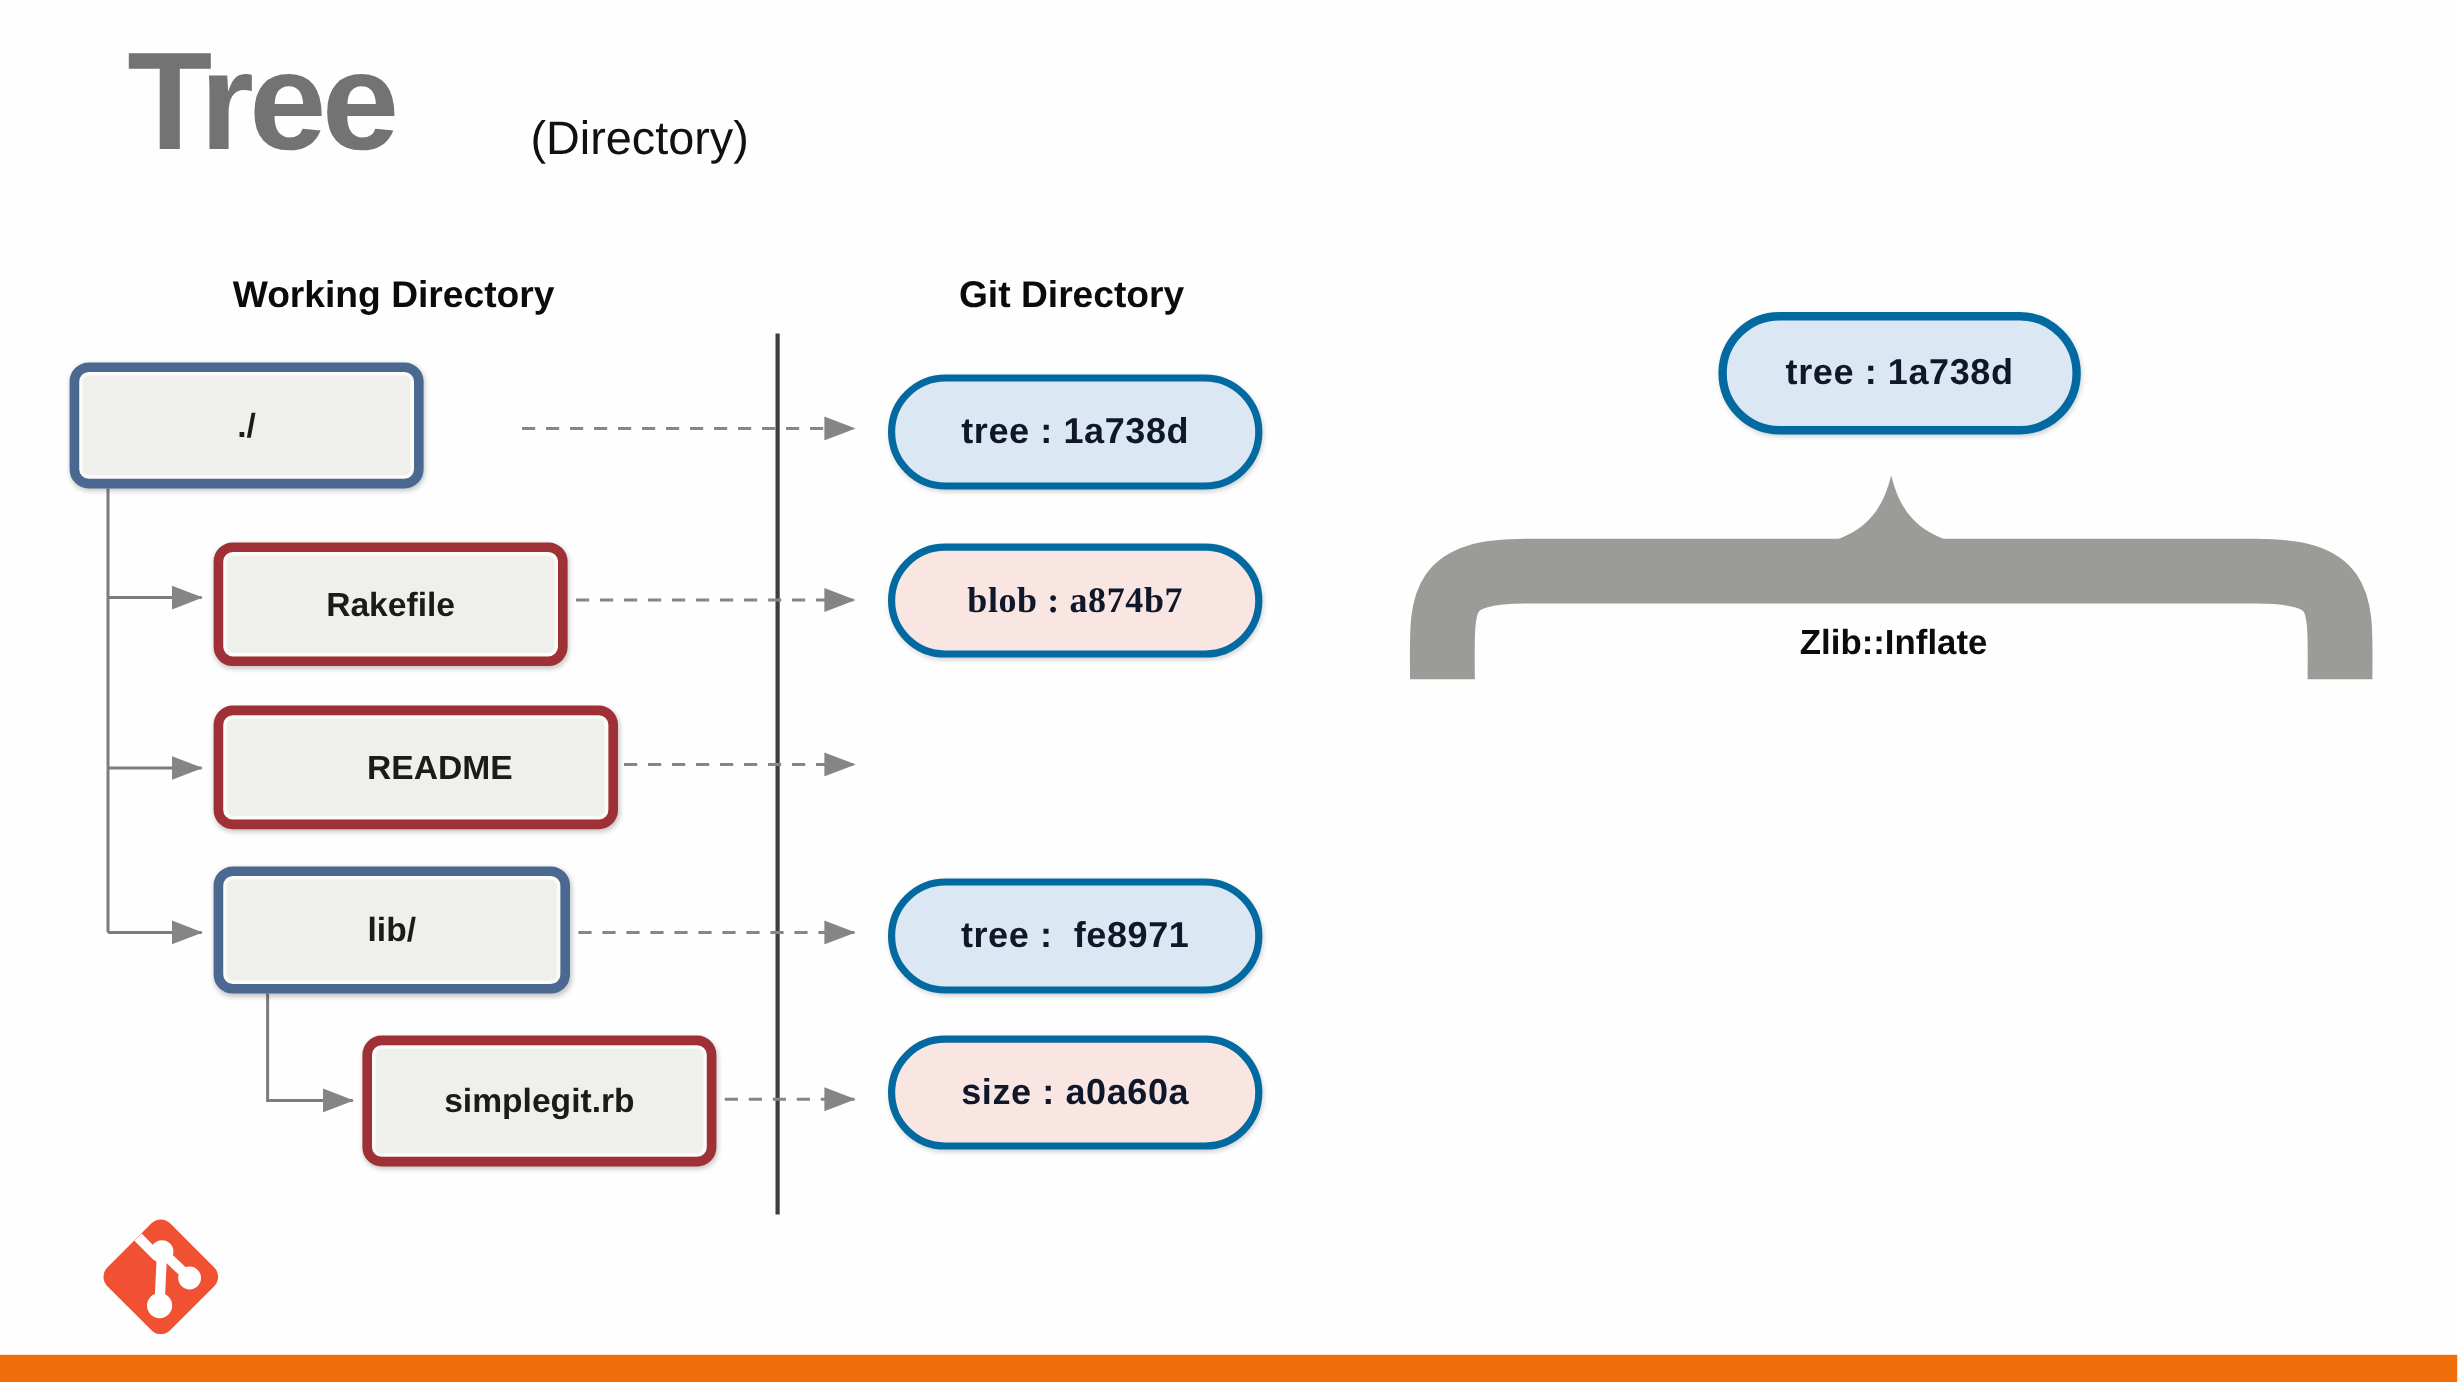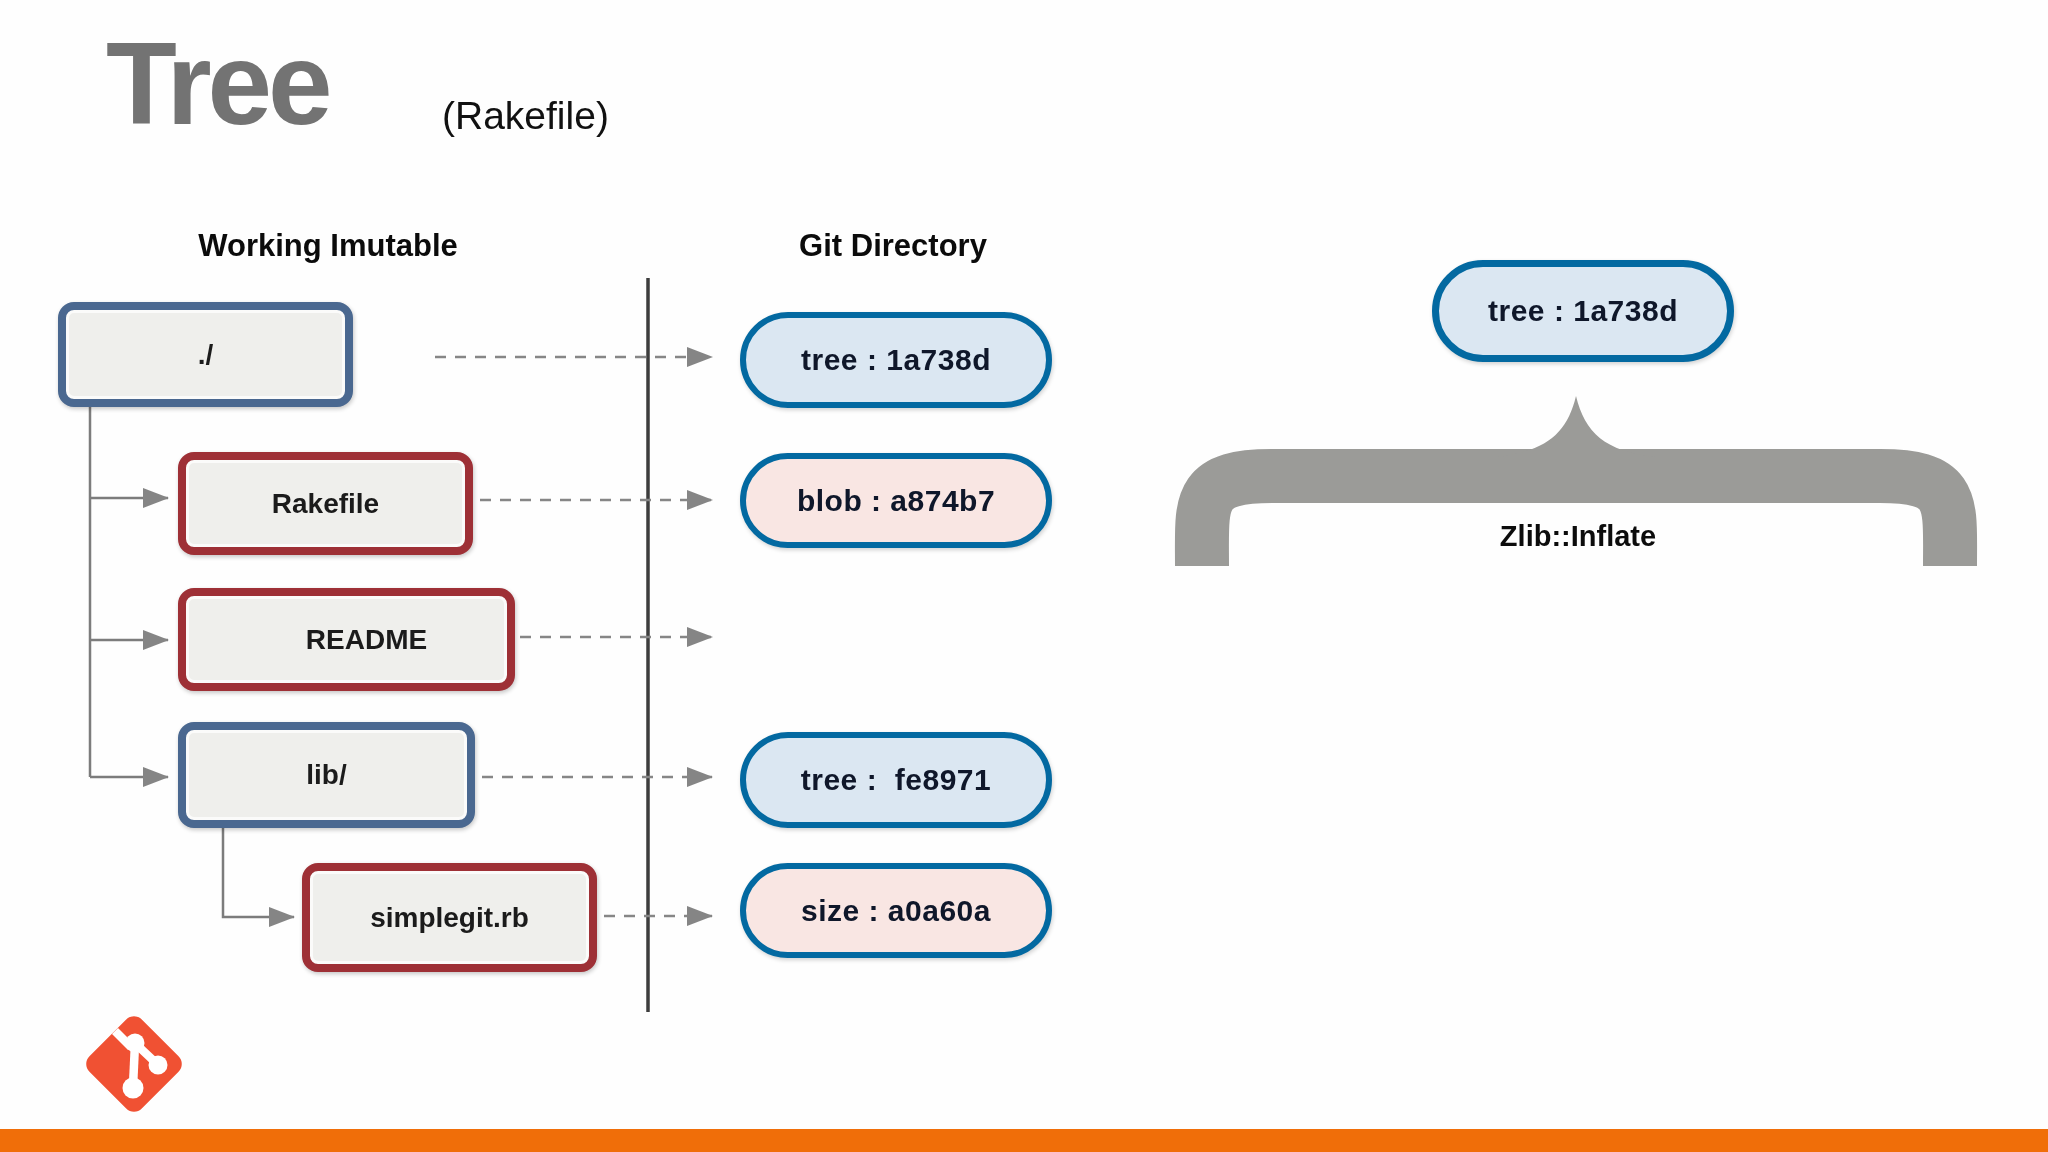--- a/index.html
+++ b/index.html
@@ -55,23 +55,23 @@
 
   
   #footer-bar{position:absolute;left:0;top:1129px;width:2048px;height:23px;background:#f06e09;}
 </style>
 </head>
 <body>
 
 <div id="slide">
 
   <div id="title">Tree</div>
-  <div id="subtitle">(Rakefile)</div>
+  <div id="subtitle">(Directory)</div>
 
-  <div class="col-head" style="left:328px;">Working Imutable</div>
+  <div class="col-head" style="left:328px;">Working Directory</div>
   <div class="col-head" style="left:893px;">Git Directory</div>
 
   <svg id="connectors" viewBox="0 0 2048 1152">
     <defs>
       <marker id="arrow" markerUnits="userSpaceOnUse" markerWidth="26" markerHeight="20" viewBox="0 0 26 20" refX="25" refY="10" orient="auto">
         <path d="M0 0 L26 10 L0 20 Z" fill="#858585"></path>
       </marker>
     </defs>
 
     <path d="M648 278 L648 1012" stroke="#3d3d3d" stroke-width="3.5" fill="none"></path>
@@ -98,21 +98,21 @@
     </g>
   </svg>
 
   <div class="wbox dir" style="left:58px;top:302px;width:295px;height:105px;">./</div>
   <div class="wbox file" style="left:178px;top:452px;width:295px;height:103px;">Rakefile</div>
   <div class="wbox file" style="left:178px;top:588px;width:337px;height:103px;padding-left:40px;">README</div>
   <div class="wbox dir" style="left:178px;top:722px;width:297px;height:106px;">lib/</div>
   <div class="wbox file" style="left:302px;top:863px;width:295px;height:109px;">simplegit.rb</div>
 
   <div class="pill tree" style="left:740px;top:312px;width:312px;height:96px;">tree : 1a738d</div>
-  <div class="pill blob" style="left:740px;top:453px;width:312px;height:95px;">blob : a874b7</div>
+  <div class="pill blob" style="left:740px;top:453px;width:312px;height:95px;font-family:Liberation Serif, serif;">blob : a874b7</div>
   <div class="pill tree" style="left:740px;top:732px;width:312px;height:96px;">tree :  fe8971</div>
   <div class="pill blob" style="left:740px;top:863px;width:312px;height:95px;">size : a0a60a</div>
 
   <div class="pill tree" style="left:1432px;top:260px;width:302px;height:102px;border-width:7px;">tree : 1a738d</div>
 
   <div id="zlib-label">Zlib::Inflate</div>
 
 
   <svg id="git-logo" width="112" height="112" viewBox="0 0 112 112">
     <rect x="19" y="19" width="74" height="74" rx="11" transform="rotate(45 56 56)" fill="#f05133"></rect>

